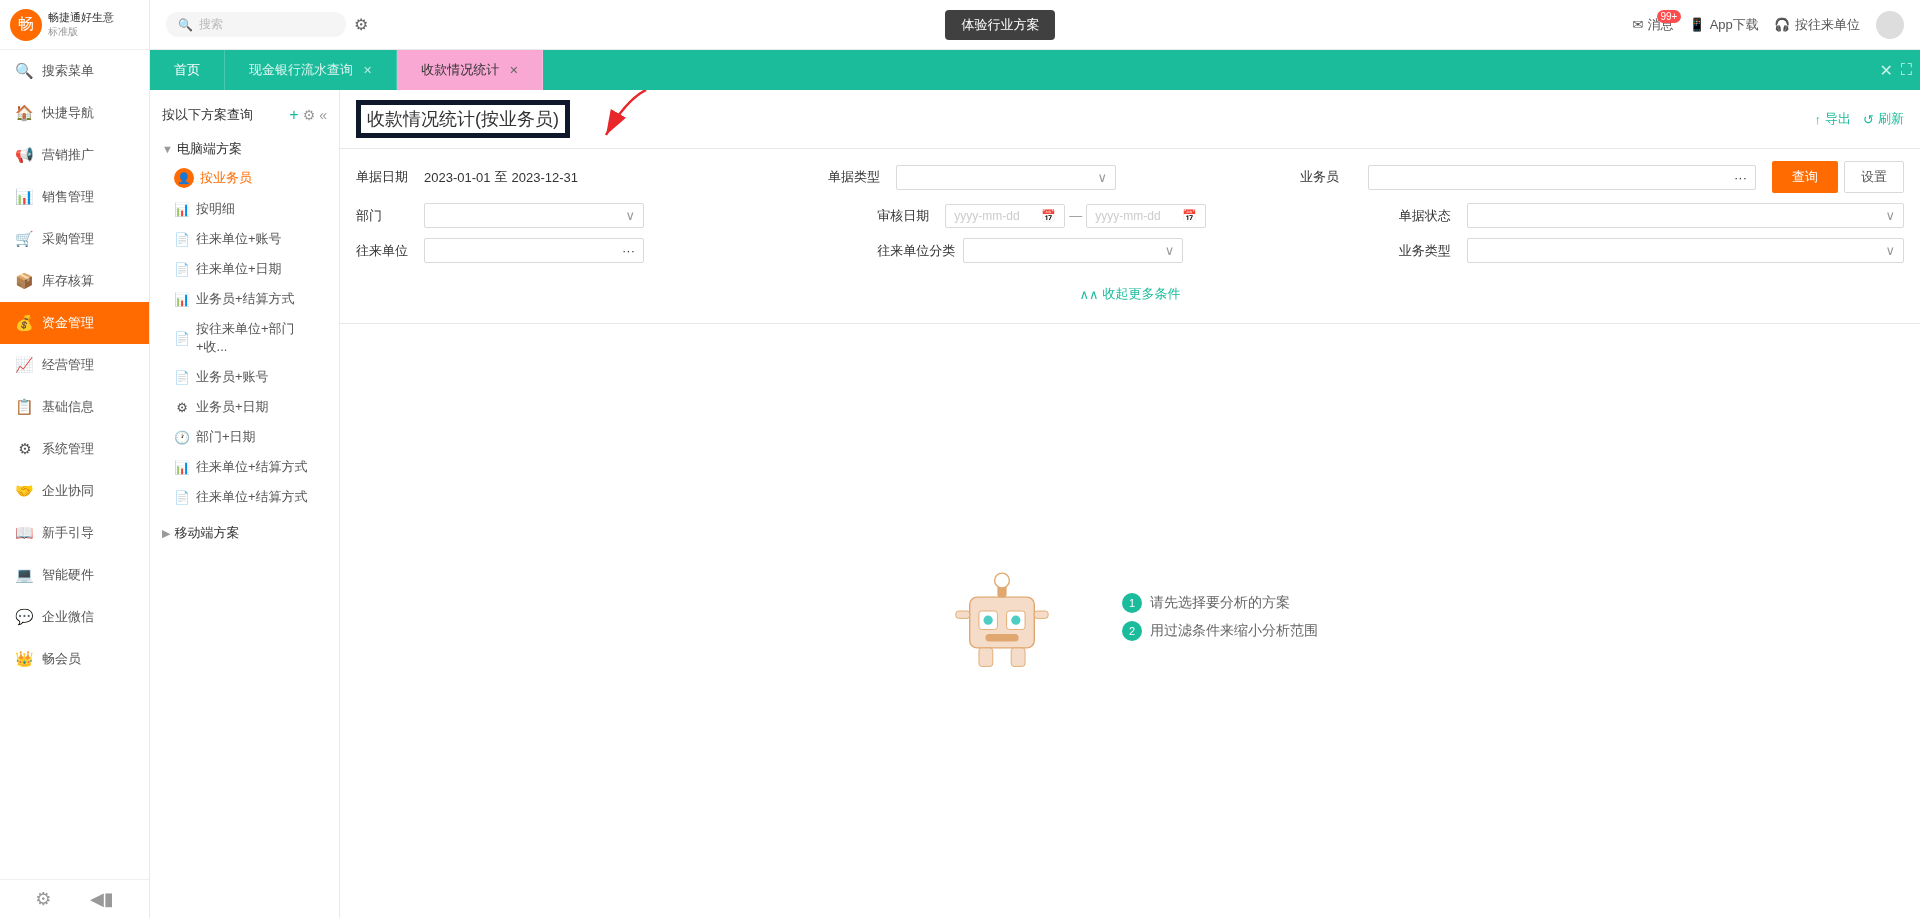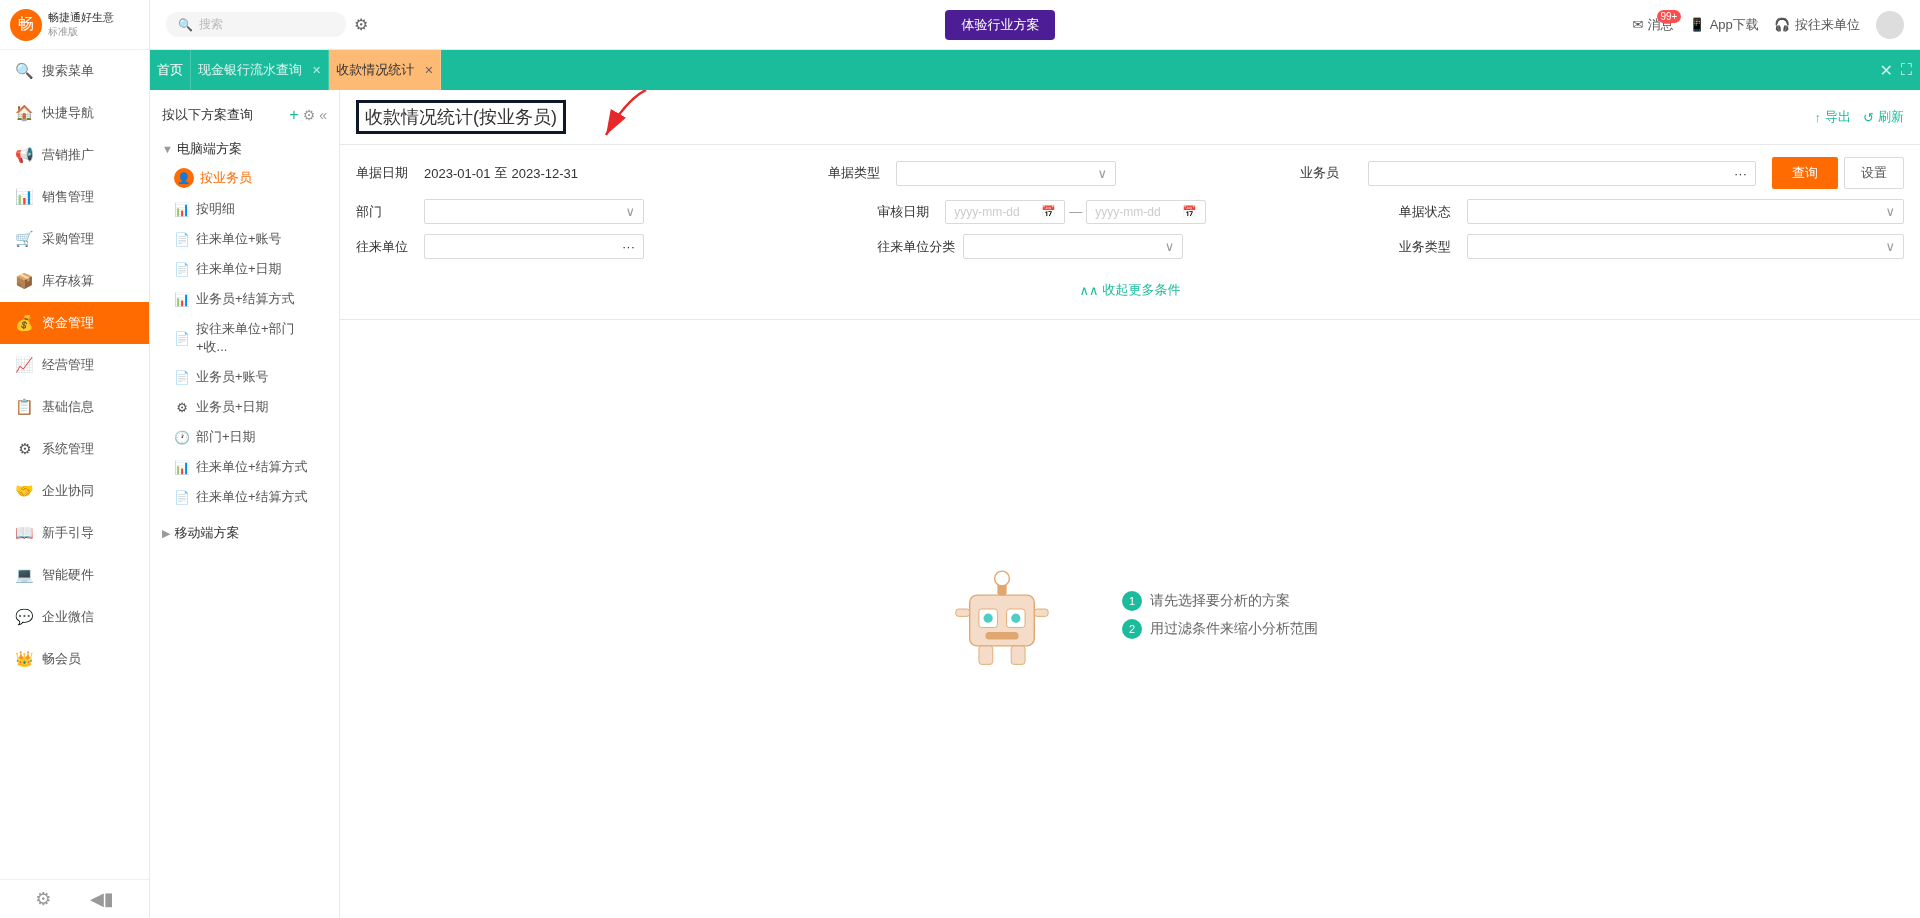--- a/index.html
+++ b/index.html
@@ -18,32 +18,32 @@
     .sidebar-bottom { padding: 10px 0; border-top: 1px solid #f0f0f0; display: flex; align-items: center; justify-content: space-around; padding: 8px 16px; }
     .sidebar-bottom-btn { color: #999; font-size: 18px; cursor: pointer; }
 
     
     .main { flex: 1; display: flex; flex-direction: column; height: 918px; overflow: hidden; }
 
     
     .topbar { height: 50px; background: #fff; display: flex; align-items: center; justify-content: space-between; padding: 0 16px; border-bottom: 1px solid #e8e8e8; flex-shrink: 0; }
     .topbar-left { display: flex; align-items: center; gap: 8px; }
     .topbar-search { background: #f5f5f5; border-radius: 12px; padding: 4px 12px; display: flex; align-items: center; gap: 6px; color: #999; font-size: 12px; width: 180px; }
-    .topbar-title-btn { background: #4c1d95; color: white; border: none; border-radius: 4px; padding: 6px 16px; font-size: 13px; cursor: pointer; }
+    .topbar-title-btn { background: #404040; color: white; border: none; border-radius: 4px; padding: 6px 16px; font-size: 13px; cursor: pointer; }
     .topbar-right { display: flex; align-items: center; gap: 16px; color: #555; font-size: 13px; }
     .topbar-badge { position: relative; display: inline-flex; align-items: center; gap: 4px; }
     .badge-count { background: #ff4d4f; color: white; font-size: 10px; border-radius: 8px; padding: 1px 4px; position: absolute; top: -6px; right: -8px; }
     .topbar-avatar { width: 28px; height: 28px; background: #ddd; border-radius: 50%; }
     .gear-icon { color: #666; font-size: 16px; cursor: pointer; }
 
     
     .tabbar { height: 40px; background: #1abc9c; display: flex; align-items: center; padding: 0; flex-shrink: 0; }
-    .tab { padding: 0 7px; height: 40px; display: flex; align-items: center; gap: 6px; cursor: pointer; color: rgba(255,255,255,0.85); font-size: 13px; border-right: 1px solid rgba(255,255,255,0.2); }
+    .tab { padding: 0 24px; height: 40px; display: flex; align-items: center; gap: 6px; cursor: pointer; color: rgba(255,255,255,0.85); font-size: 13px; border-right: 1px solid rgba(255,255,255,0.2); }
     .tab.home { color: white; }
-    .tab.active { background: #fdba74; color: #333; }
+    .tab.active { background: #f9a8d4; color: #333; }
     .tab-close { font-size: 11px; color: rgba(255,255,255,0.7); margin-left: 4px; }
     .tab.active .tab-close { color: #999; }
     .tabbar-right { margin-left: auto; display: flex; align-items: center; gap: 8px; padding-right: 8px; color: rgba(255,255,255,0.8); font-size: 18px; }
 
     
     .content { flex: 1; display: flex; overflow: hidden; }
 
     
     .left-panel { width: 190px; background: #fff; border-right: 1px solid #e8e8e8; display: flex; flex-direction: column; flex-shrink: 0; padding: 8px 0; }
     .left-panel-header { display: flex; align-items: center; justify-content: space-between; padding: 8px 12px; }
@@ -89,21 +89,21 @@
     .empty-icon { width: 120px; height: 120px; margin-bottom: 20px; }
     .empty-steps { text-align: left; }
     .empty-step { display: flex; align-items: center; gap: 8px; margin-bottom: 8px; color: #666; font-size: 14px; }
     .step-num { width: 20px; height: 20px; border-radius: 50%; background: #1abc9c; color: white; display: flex; align-items: center; justify-content: center; font-size: 11px; flex-shrink: 0; }
 
     
     .btn-query { background: #ff6b00; color: white; border: none; border-radius: 2px; padding: 6px 20px; font-size: 13px; cursor: pointer; }
     .btn-settings { background: #fff; color: #555; border: 1px solid #d9d9d9; border-radius: 2px; padding: 6px 16px; font-size: 13px; cursor: pointer; }
     .query-btn-group { display: flex; flex-direction: row; gap: 6px; margin-left: auto; flex-shrink: 0; }
 
-    .highlight-box { border: 3px solid #0f172a; padding: 2px 6px; }
+    .highlight-box { border: 5px solid #0f172a; padding: 2px 6px; }
 
     
     .ellipsis { color: #999; cursor: pointer; }
   </style>
 </head>
 <body>
 
 <div class="sidebar">
   <div class="sidebar-logo">
     <div class="sidebar-logo-icon">畅</div>

